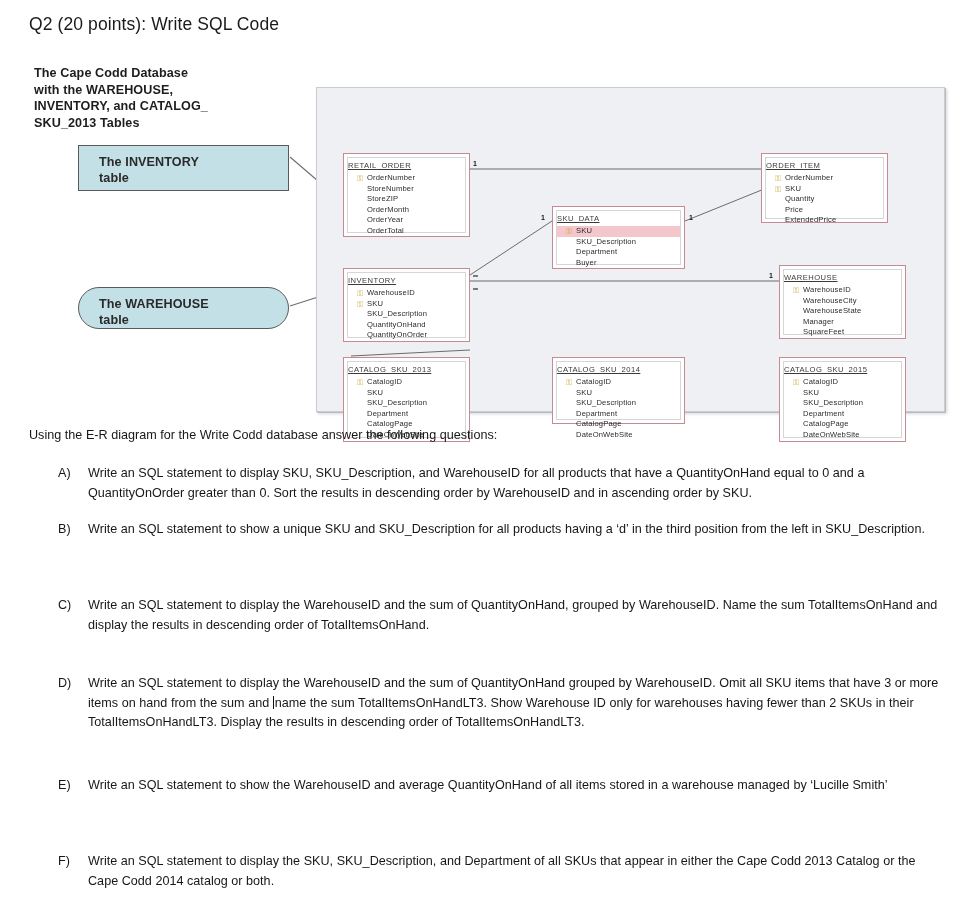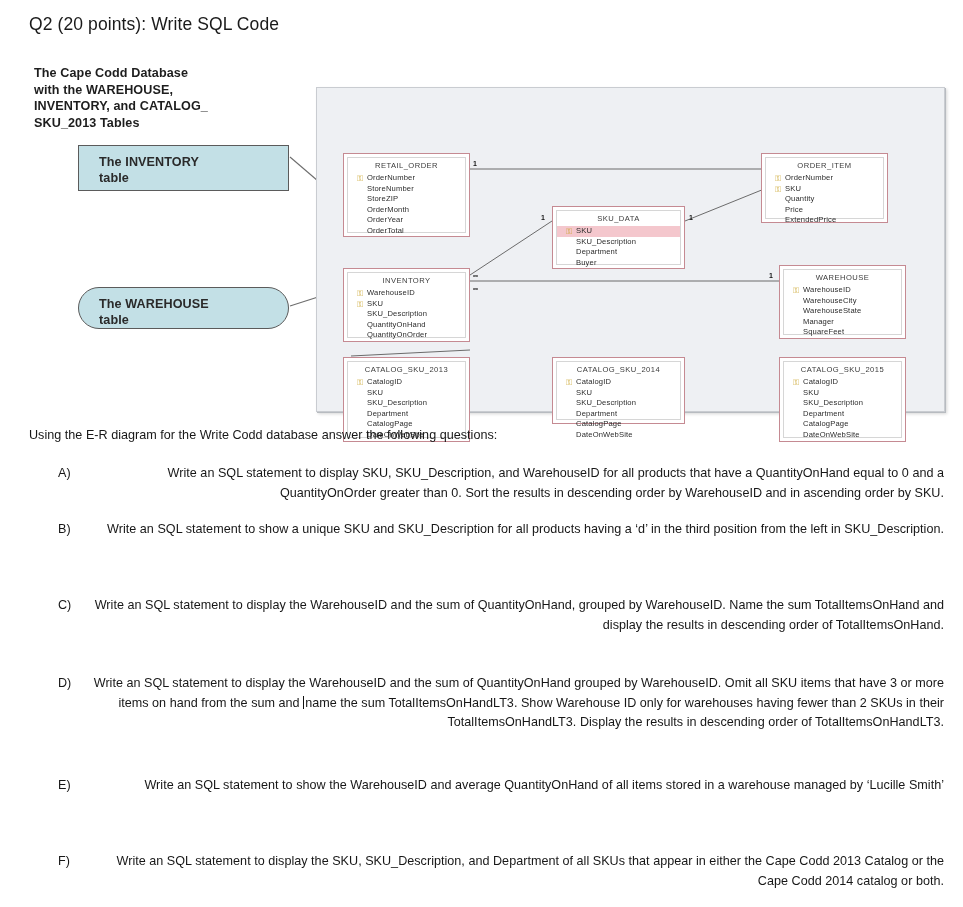--- a/index.html
+++ b/index.html
@@ -84,26 +84,27 @@
     border: 1px solid #c58a92;
     padding: 3px;
   }
   .entity-inner {
     border: 1px solid #d6d6d6;
     background: #fff;
     height: 100%;
     padding: 0 0 3px 0;
   }
   .entity-title {
-    text-align: center;
+    text-align: left;
     font-size: 7.6px;
     letter-spacing: 0.45px;
     color: #3b3b3b;
     padding: 3px 0 3px 0;
     font-family: "Liberation Sans", sans-serif;
+    text-decoration: underline;
   }
   .entity-fields {
     padding: 0 0 0 6px;
   }
   .field {
     font-size: 7.6px;
     line-height: 10.6px;
     color: #2b2b2b;
     white-space: nowrap;
     position: relative;
@@ -181,21 +182,21 @@
     letter-spacing: 0.02px;
   }
   .q-label {
     position: absolute;
     left: 0; top: 0;
     width: 30px;
   }
   .q-text {
     display: block;
     margin-left: 30px;
-    text-align: right;
+    text-align: left;
   }
   .caret {
     display: inline-block;
     width: 1px;
     height: 13px;
     background: #111;
     vertical-align: -2px;
     margin: 0 1px 0 0;
   }
   #q-a { top: 40px; }

